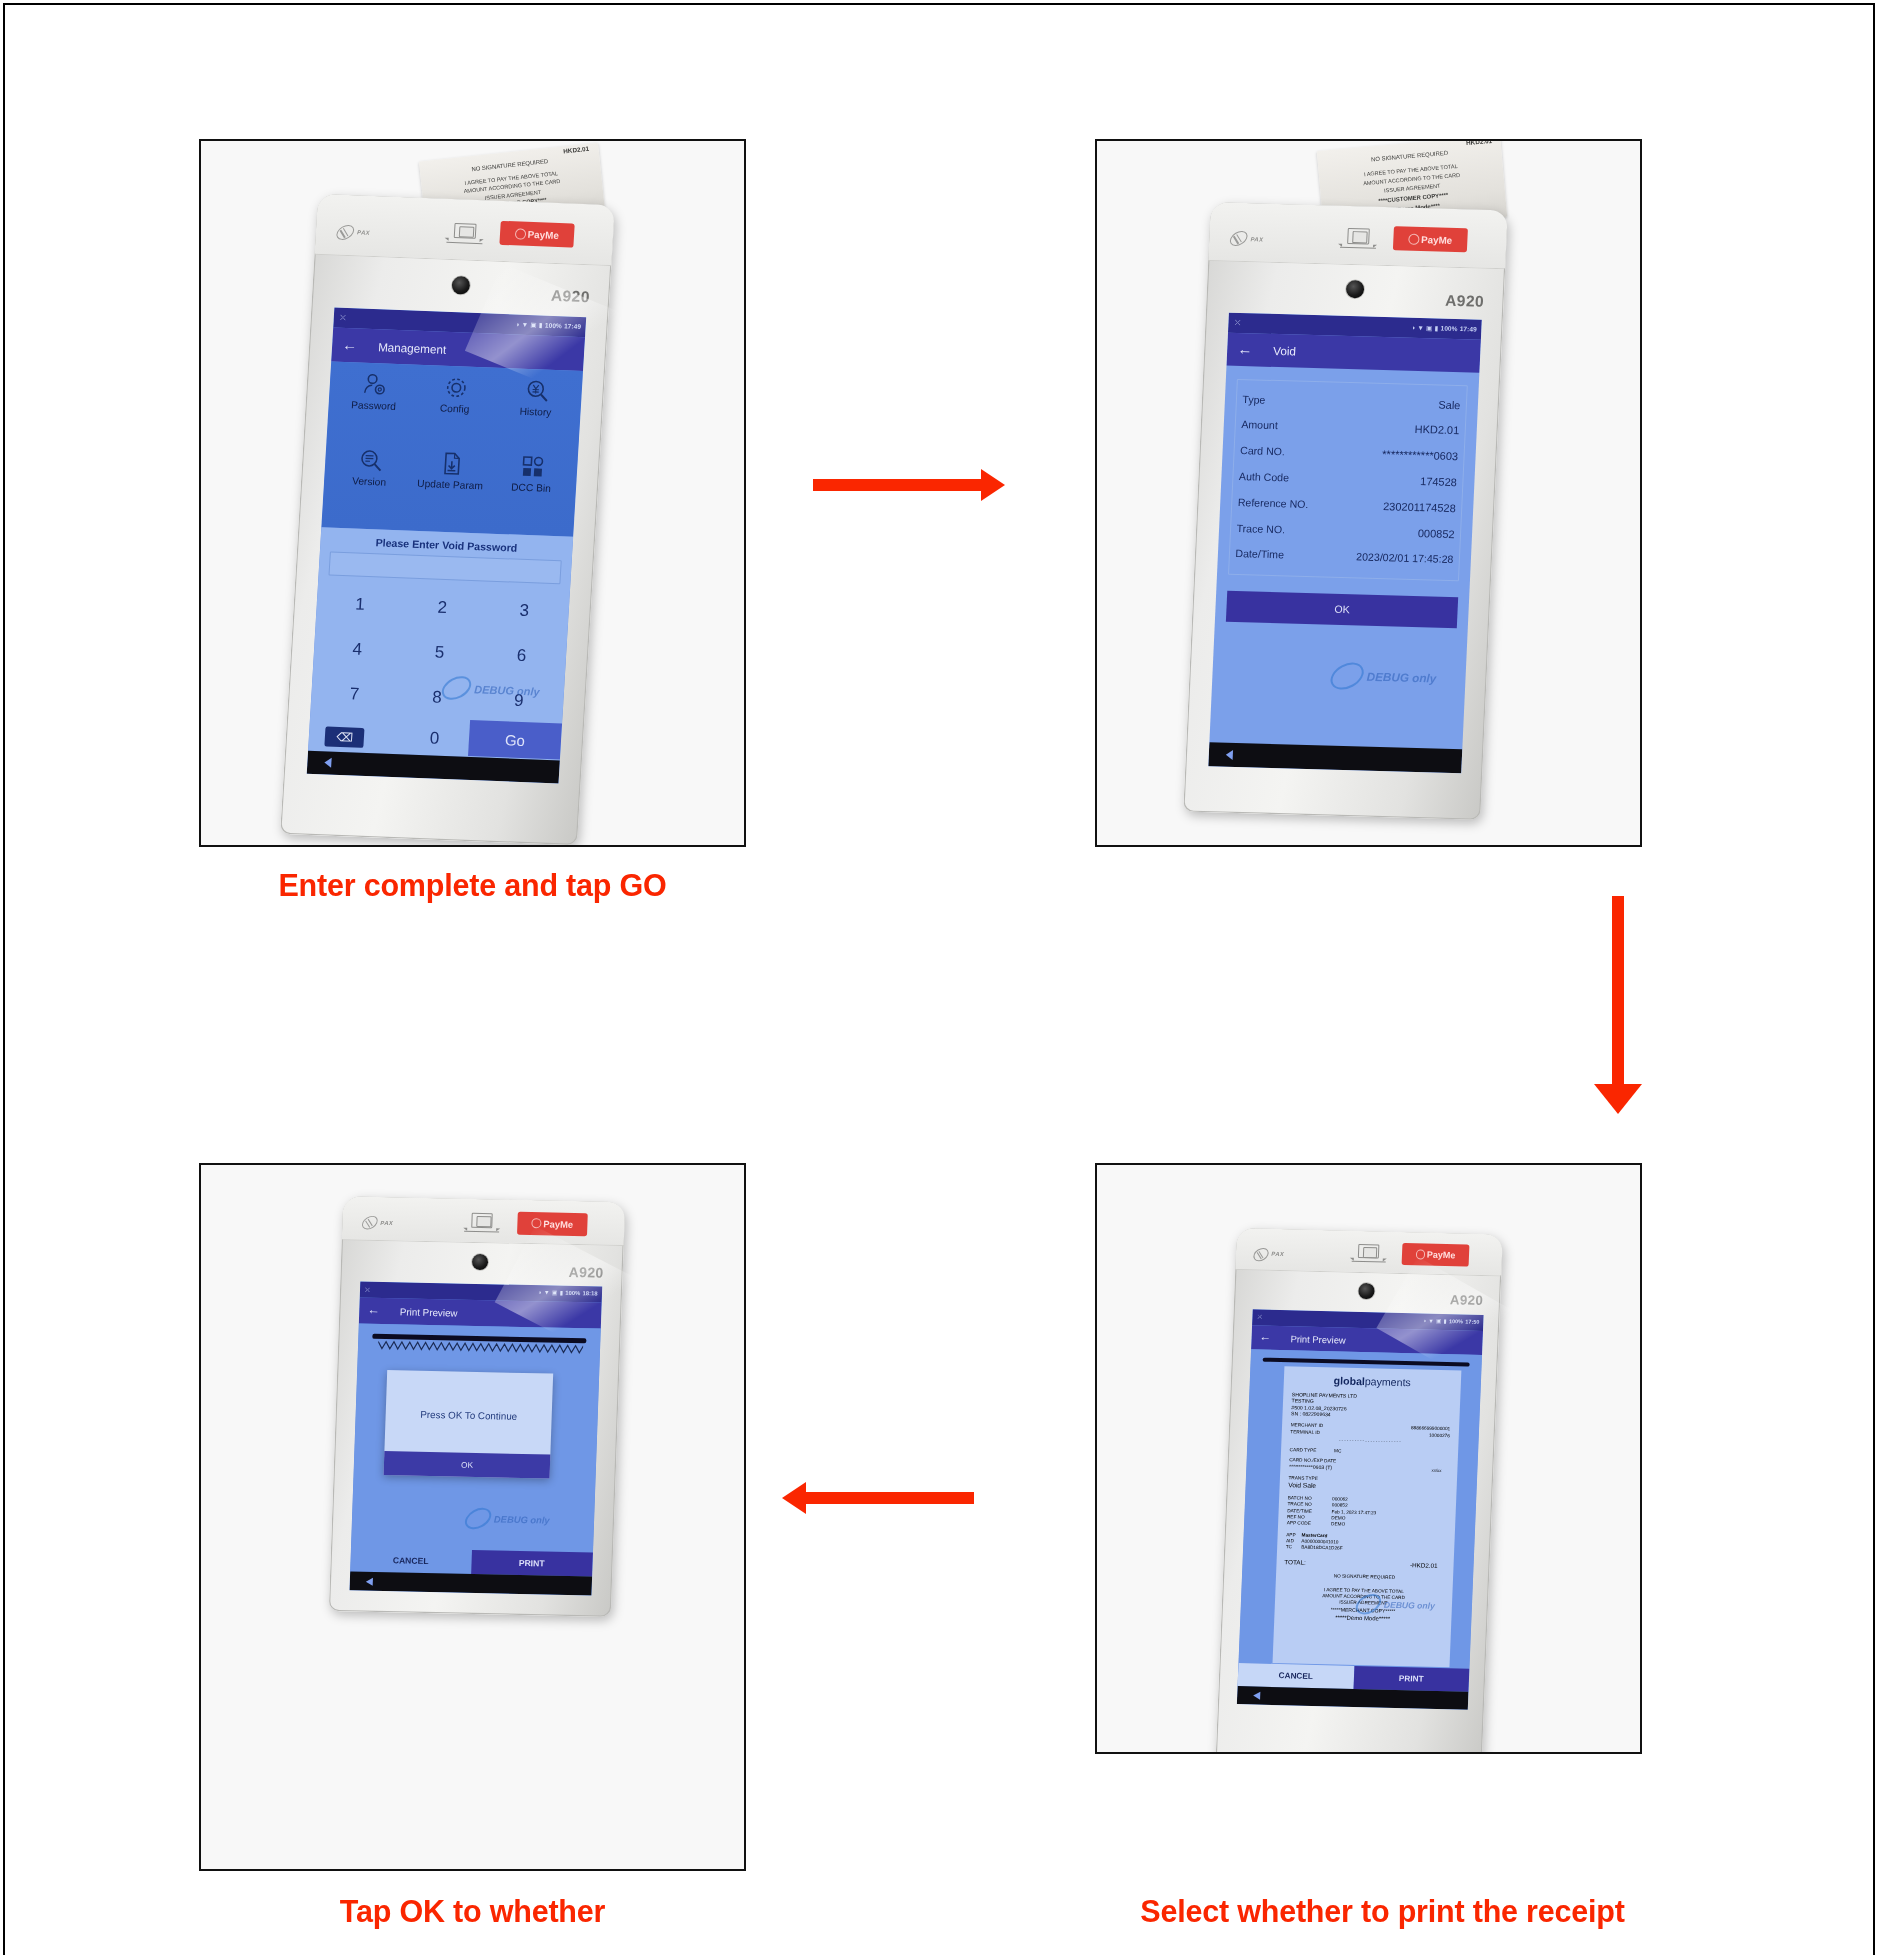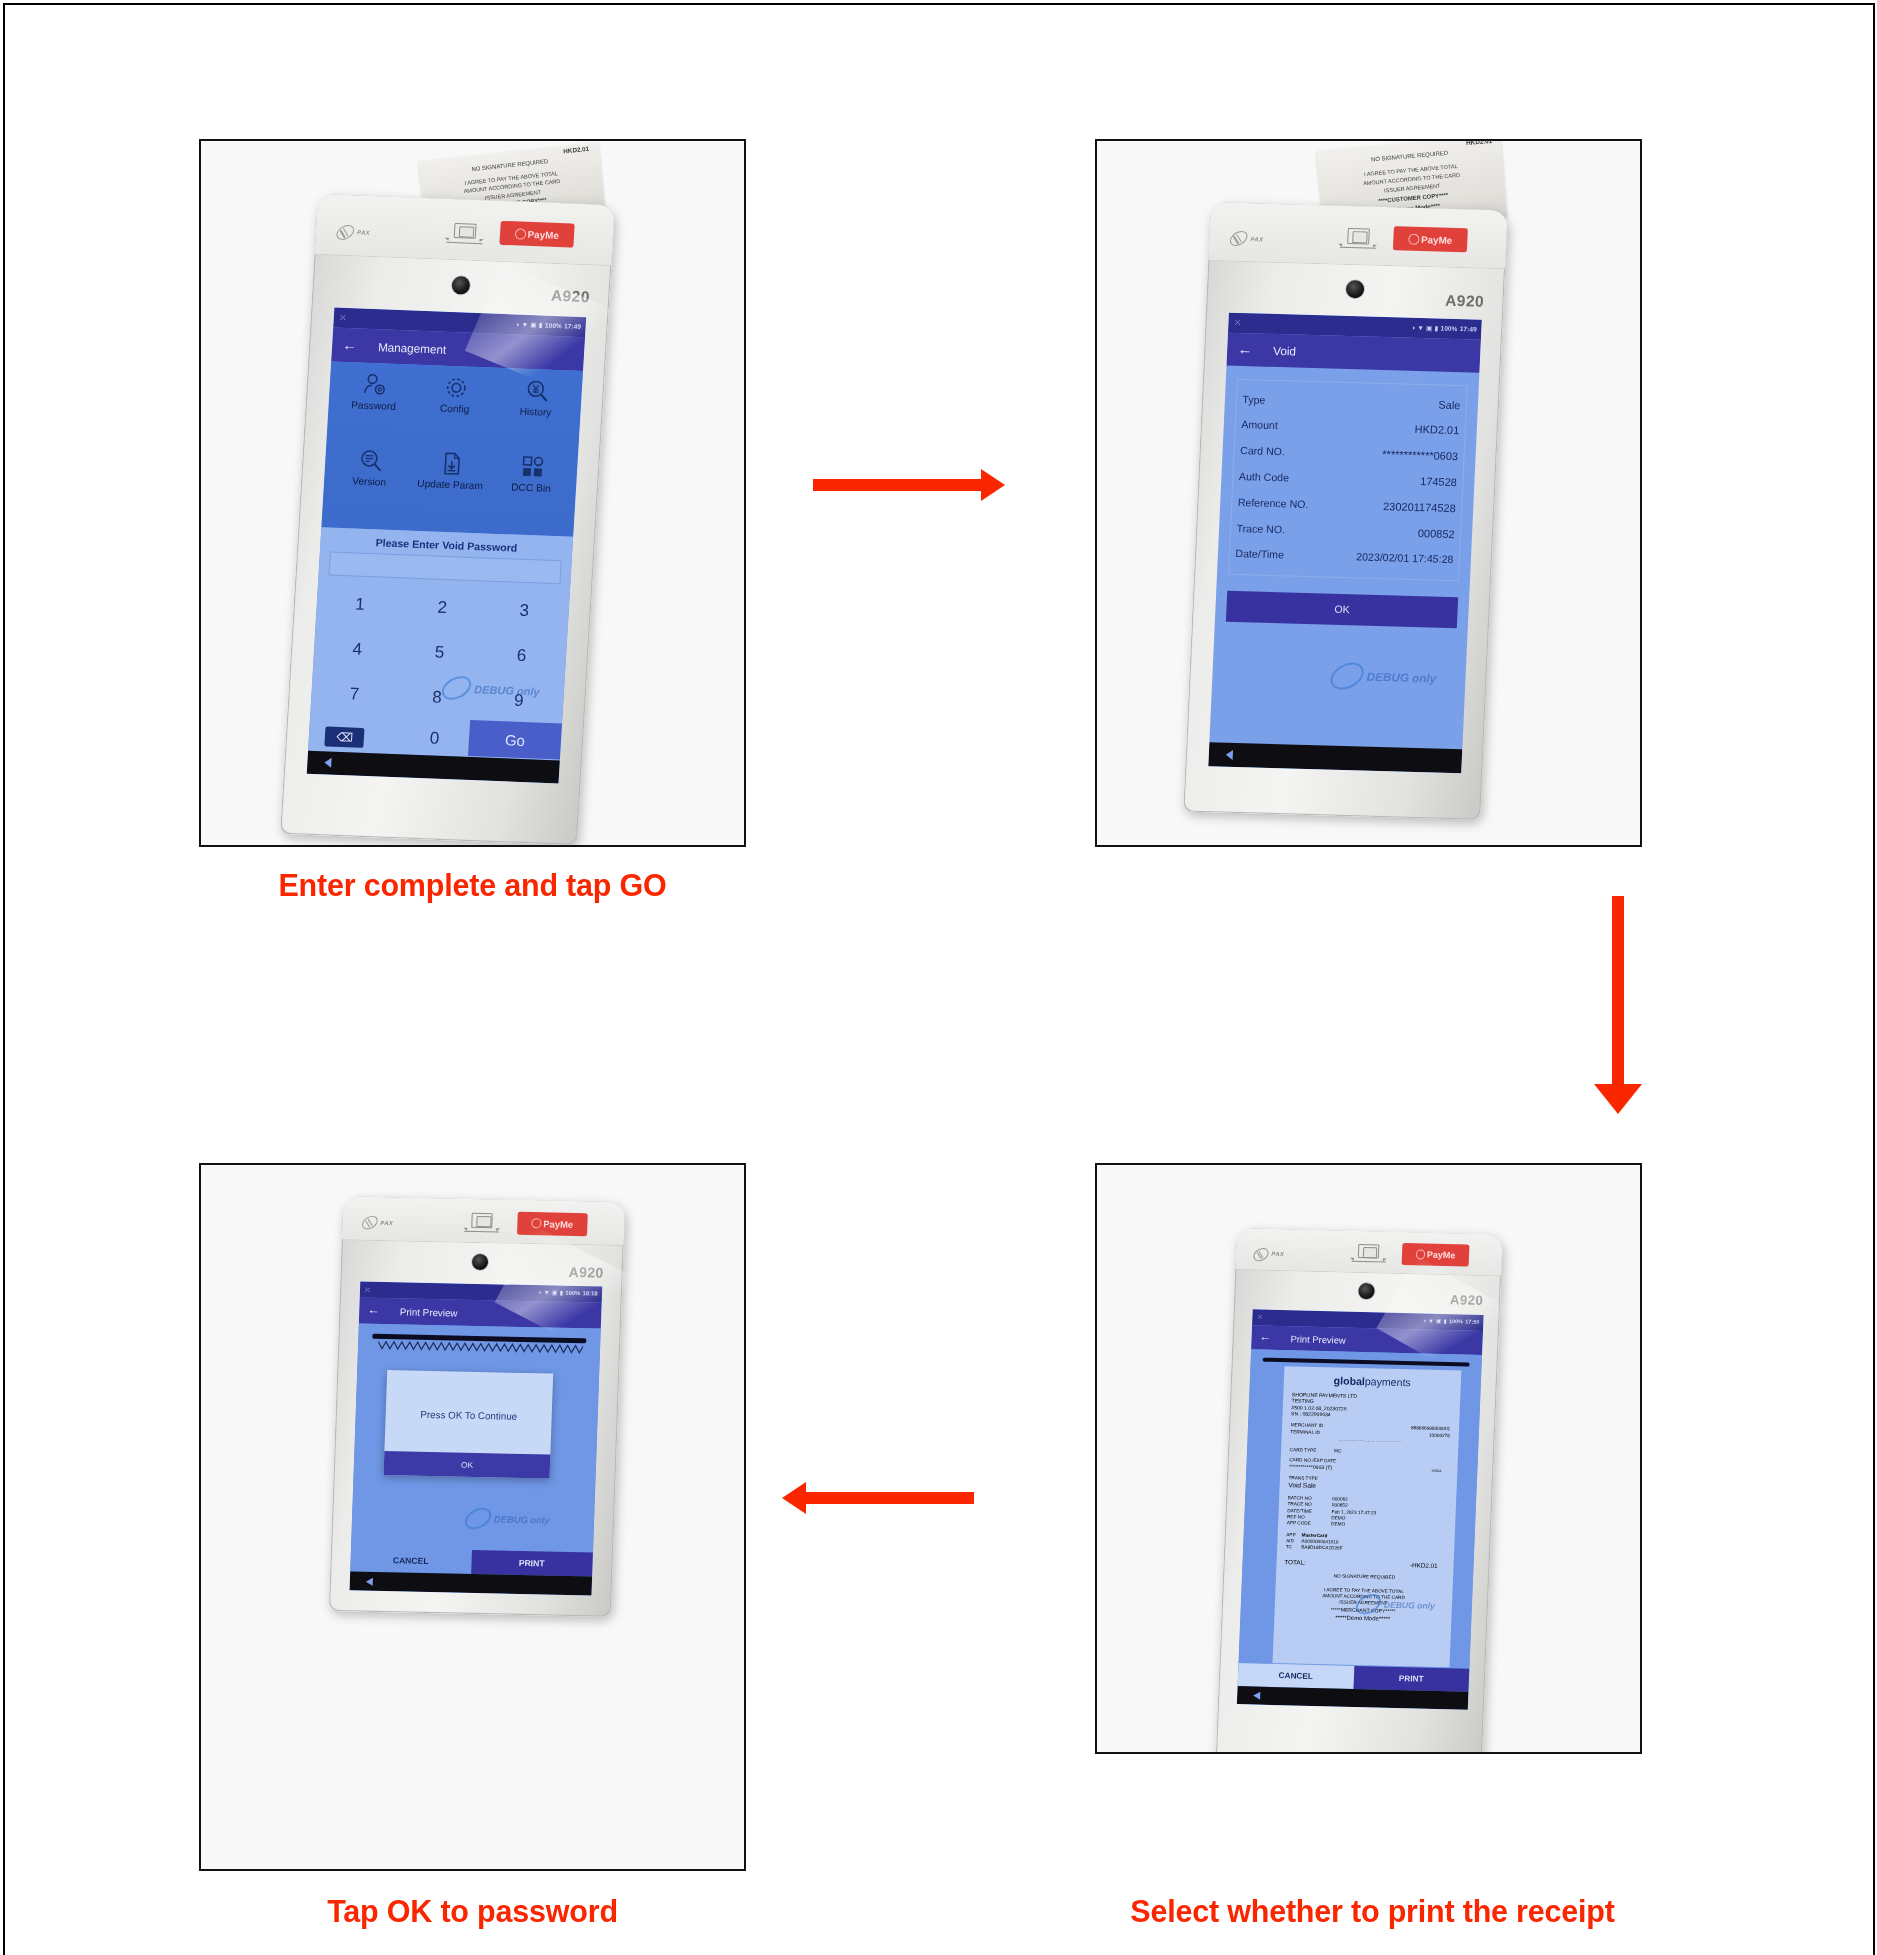--- a/index.html
+++ b/index.html
@@ -555,21 +555,21 @@
 
         <div class="nav-bar" style="height:19px;">
           <span class="nav-tri" style="margin-left:16.4px; border-width:4.7px 7px 4.7px 0; border-color:transparent #7f9ff0 transparent transparent;"></span>
         </div>
       </div>
 
       <div class="glare" style="left:168px; top:47px; width:117px; height:86px; transform:rotate(26deg);"></div>
     </div>
   </div>
 
-  <div class="caption" style="left:0; top:731px; width:547px;">Tap OK to password</div>
+  <div class="caption" style="left:0; top:731px; width:547px;">Tap OK to whether</div>
 </div>
 
 <div class="step" style="left:1095px; top:1163px; width:547px; height:790px;">
   <div class="photo-box" style="width:547px; height:591px;">
 
     <div class="device" style="left:129px; top:66px; width:266px; height:544px; transform: rotate(1.4deg) skewX(-0.9deg);">
 
       <div class="device-top" style="height:42px;">
         <div class="pax-logo" style="left:17px; top:19.6px;">
           <span class="pax-ellipse" style="width:16.4px;height:11.7px;"></span>
@@ -683,21 +683,21 @@
 
         <div class="nav-bar" style="height:18px;">
           <span class="nav-tri" style="margin-left:15.6px; border-width:4.7px 7px 4.7px 0; border-color:transparent #7f9ff0 transparent transparent;"></span>
         </div>
       </div>
 
       <div class="glare" style="left:156px; top:46px; width:113px; height:82px; transform:rotate(28deg);"></div>
     </div>
   </div>
 
-  <div class="caption" style="left:4px; top:731px; width:547px;">Select whether to print the receipt</div>
+  <div class="caption" style="left:14px; top:731px; width:547px;">Select whether to print the receipt</div>
 </div>
 
 <div class="arrow-h" style="left:813px; top:469px;">
   <div class="shaft" style="width:168px; height:12.5px;"></div>
   <div class="head-r" style="border-width:16.4px 0 16.4px 24px; border-color:transparent transparent transparent #fa2600; margin-left:-0.4px;"></div>
 </div>
 
 <div class="arrow-v" style="left:1594px; top:896px;">
   <div class="shaft" style="width:12.5px; height:188px;"></div>
   <div class="head-d" style="border-width:30.5px 24px 0 24px; border-color:#fa2600 transparent transparent transparent; margin-top:-0.4px;"></div>

